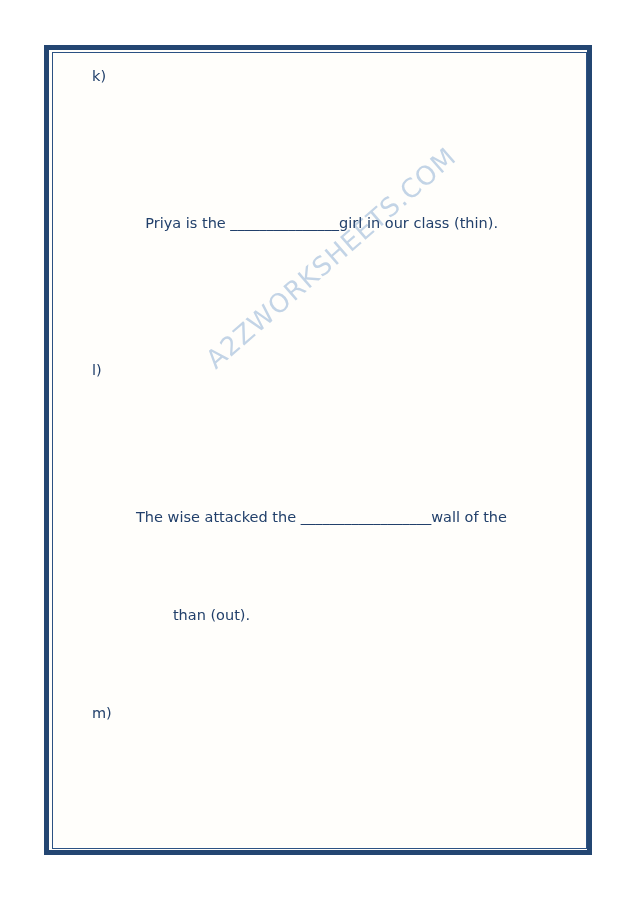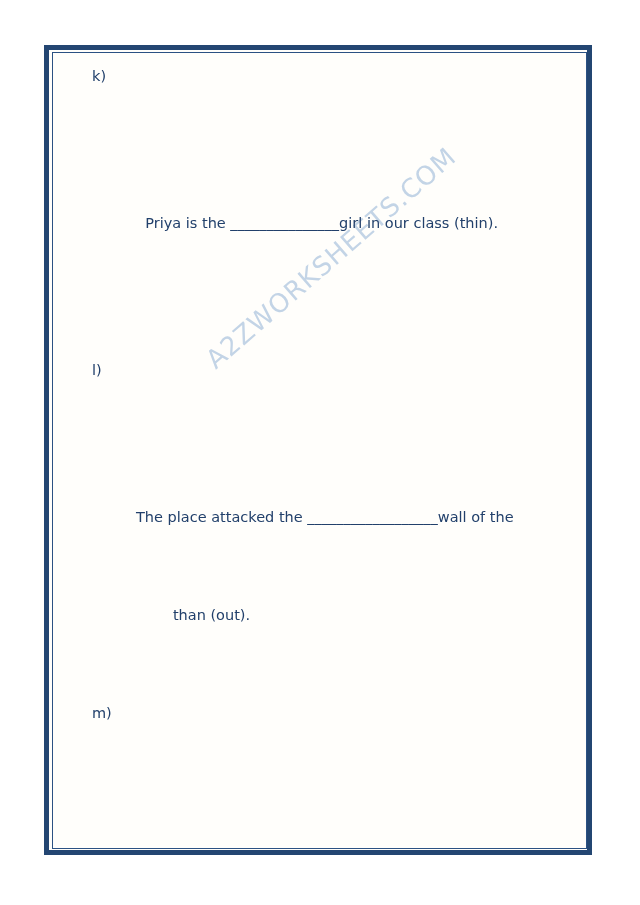--- a/index.html
+++ b/index.html
@@ -119,21 +119,21 @@
 
     <ul class="qlist">
 
       <li class="qitem">
         <span class="qlabel">k)</span>
         <span class="qtext">  Priya is the _______________girl in our class (thin).</span>
       </li>
 
       <li class="qitem">
         <span class="qlabel">l)</span>
-        <span class="qtext">The place attacked the __________________wall of the</span>
+        <span class="qtext">The wise attacked the __________________wall of the</span>
         <span class="cont">than (out).</span>
       </li>
 
       <li class="qitem">
         <span class="qlabel">m)</span>
         <span class="qtext">Karan is ______________ (brave) than ______________ (wise).</span>
       </li>
 
     </ul>
 

